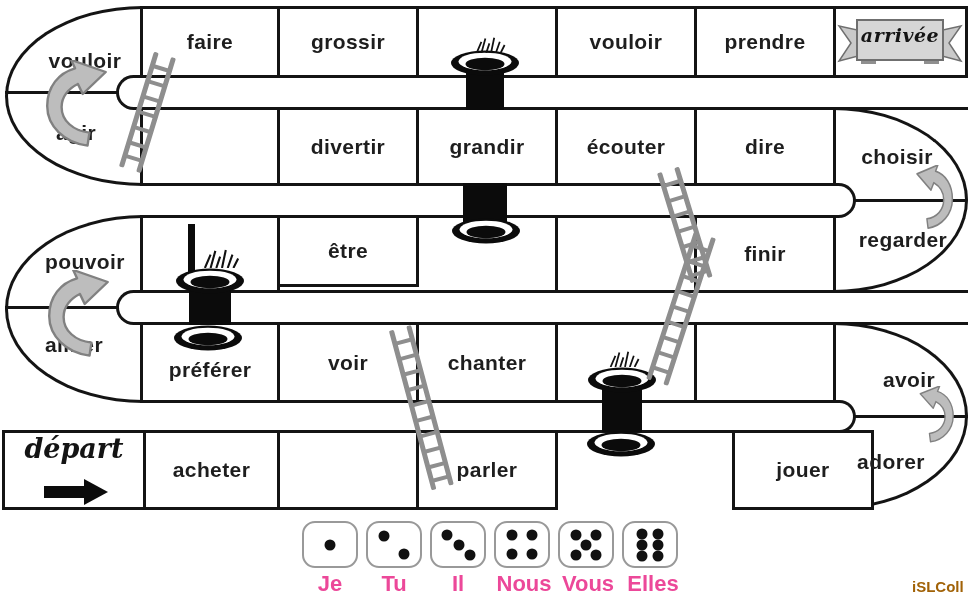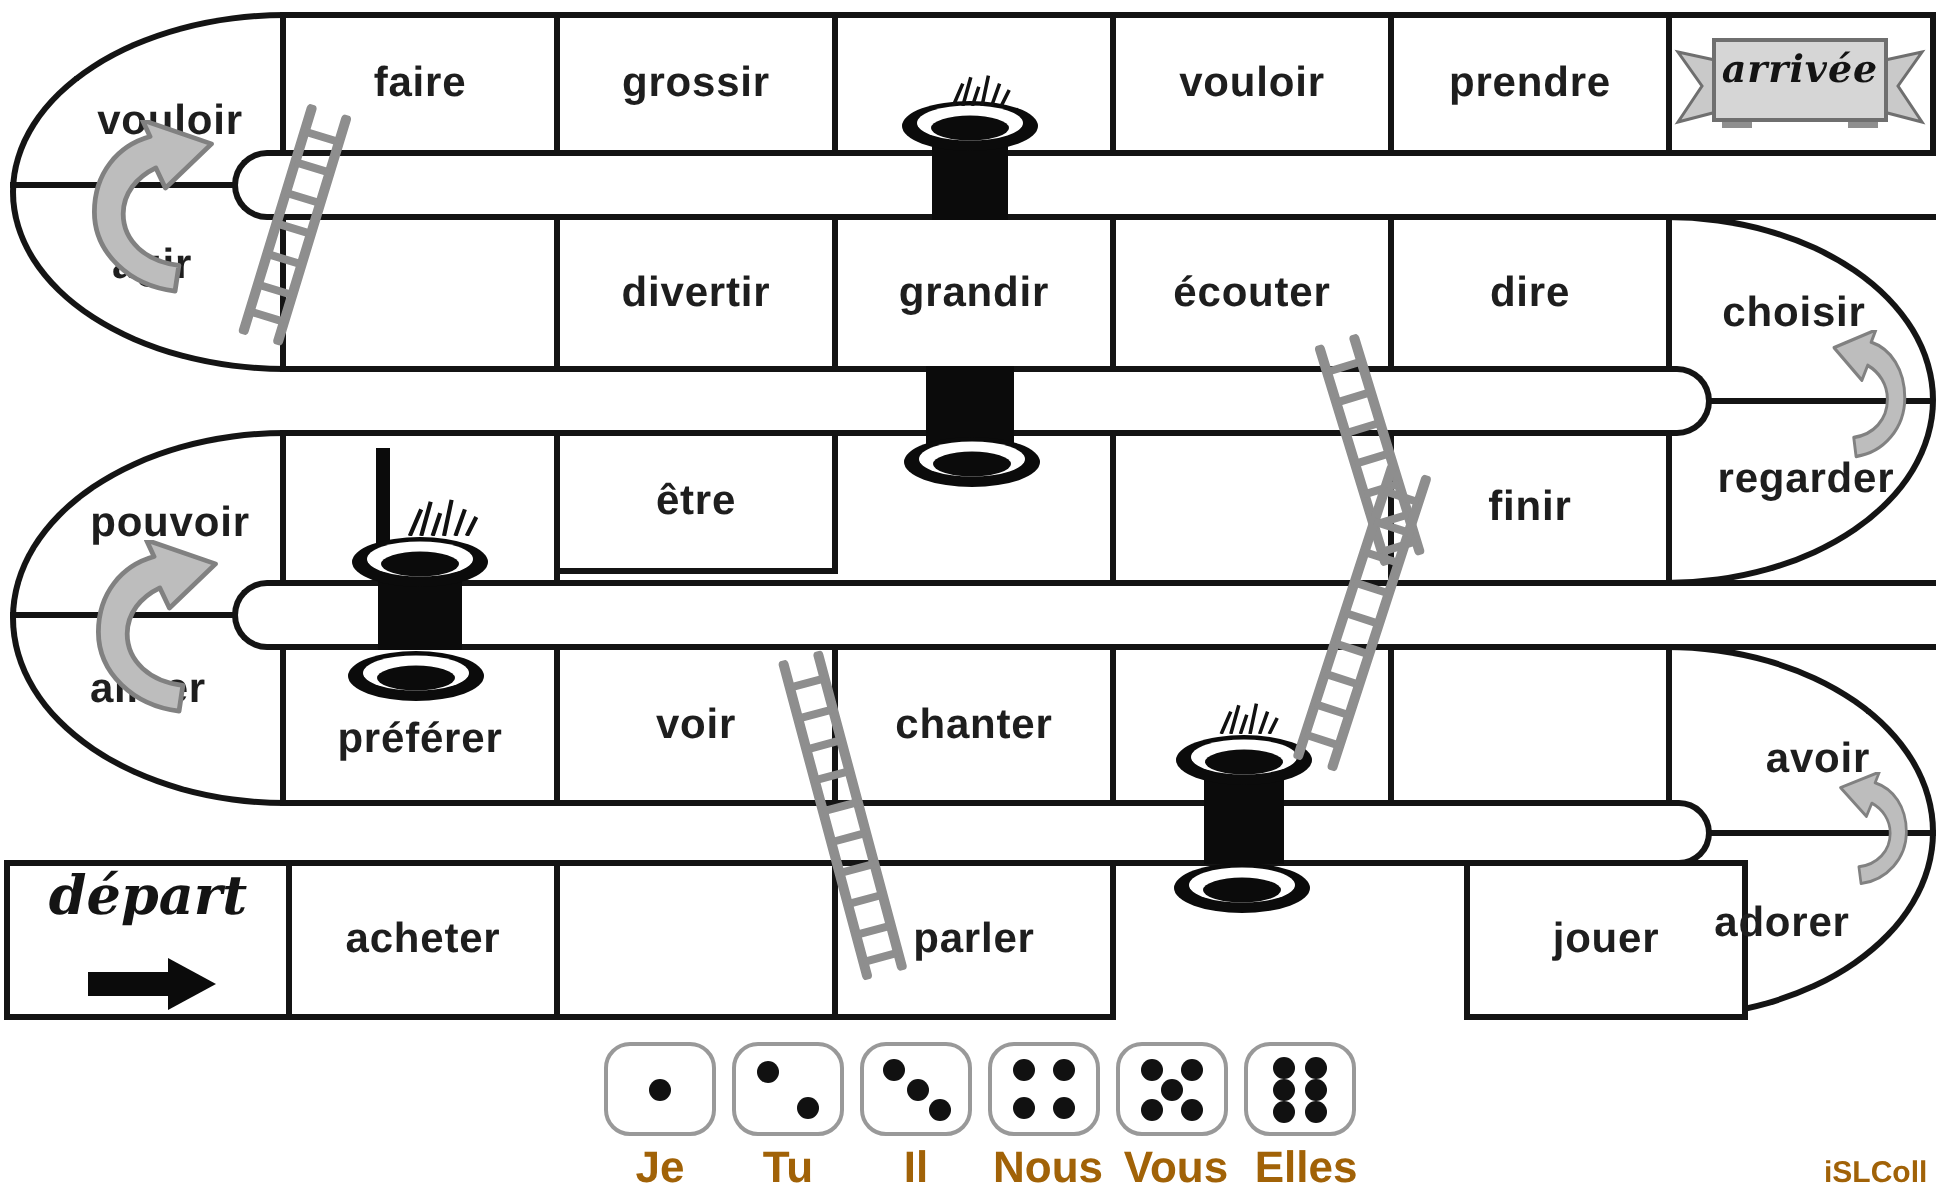--- a/index.html
+++ b/index.html
@@ -20,21 +20,21 @@
   .tunnel{position:absolute;background:#0b0b0b;}
   .pole{position:absolute;background:#0b0b0b;}
   .holesvg,.grass,.ladder,.uarrow,.bannersvg{position:absolute;}
   .ladder{transform-origin:15px 0;}
   .uarrow path{fill:#bdbdbd;stroke:#818181;stroke-width:2.5;stroke-linejoin:round;}
   .die{position:absolute;width:56px;height:47px;background:#fff;border:2.5px solid #999;
        border-radius:13px;box-sizing:border-box;}
   .pip{position:absolute;width:11px;height:11px;background:#111;border-radius:50%;
        transform:translate(-50%,-50%);}
   .die-label{position:absolute;top:571px;width:90px;text-align:center;
-             font-size:22px;font-weight:600;color:#a16207;}
+             font-size:22px;font-weight:600;color:#ec4899;}
   .script{font-family:"DejaVu Serif","Liberation Serif",serif;font-style:italic;font-weight:bold;color:#141414;}
   #depart-text{position:absolute;left:18px;top:433px;width:112px;text-align:center;font-size:27px;}
   #depart-shaft{position:absolute;left:44px;top:486px;width:40px;height:12px;background:#0b0b0b;}
   #depart-head{position:absolute;left:84px;top:479px;width:0;height:0;
                border-left:24px solid #0b0b0b;border-top:13px solid transparent;border-bottom:13px solid transparent;}
   #banner{position:absolute;left:836px;top:13px;width:128px;height:54px;}
   #banner-text{position:absolute;left:20px;top:11px;width:88px;text-align:center;font-size:19px;letter-spacing:.5px;}
   #watermark{position:absolute;left:912px;top:578px;width:64px;overflow:hidden;white-space:nowrap;
              font-size:15px;font-weight:bold;color:#a16207;}
 </style>

